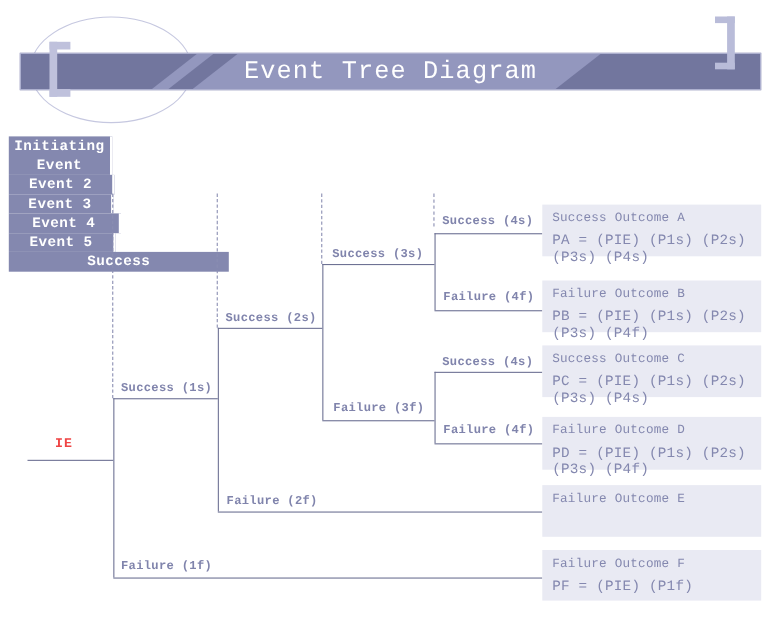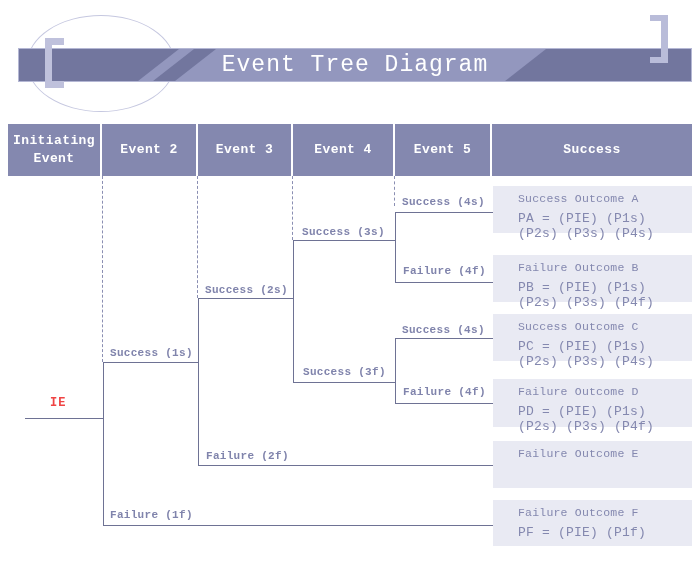--- a/index.html
+++ b/index.html
@@ -27,21 +27,21 @@
   .bracket-left{
     left:45px;top:38px;width:19px;height:50px;
     border-left:7px solid #bfc1dc;border-top:7px solid #bfc1dc;border-bottom:7px solid #bfc1dc;
   }
   .bracket-right{
     left:650px;top:15px;width:18px;height:48px;
     border-right:7px solid #b9bcd9;border-top:6px solid #b9bcd9;border-bottom:6px solid #b9bcd9;
   }
   
   .header-row{
-    position:absolute;left:8px;top:124px;width:684px;height:52px;display:flex;
+    position:absolute;left:8px;top:124px;width:684px;height:52px;display:flex;flex-direction:column;
   }
   .hcell{
     background:#8488af;color:#ffffff;font-weight:bold;font-size:13px;letter-spacing:.4px;
     display:flex;align-items:center;justify-content:center;text-align:center;
     box-sizing:border-box;border-right:2px solid #ffffff;line-height:1.35;
   }
   .hcell:last-child{border-right:none;}
   .c0{width:94px;padding:0 8px;}
   .c1{width:96px;}.c2{width:95px;}.c3{width:102px;}.c4{width:97px;}.c5{width:200px;}
   
@@ -50,21 +50,21 @@
   .vdash{position:absolute;width:0;border-left:1px dashed #8a8eb2;}
   
   .blabel{
     position:absolute;color:#8084ac;font-weight:bold;font-size:11px;letter-spacing:.3px;
     white-space:nowrap;
   }
   .root-label{position:absolute;color:#ef4444;font-weight:bold;font-size:12px;letter-spacing:1px;}
   
   .outcome{
     position:absolute;left:493px;width:199px;background:#e9eaf3;box-sizing:border-box;
-    padding:6px 8px 0 25px;color:#8488af;
+    padding:6px 8px 0 9px;color:#8488af;
   }
   .outcome .oname{display:block;font-size:11.5px;letter-spacing:.2px;}
   .outcome .oformula{display:block;font-size:13px;letter-spacing:.2px;margin-top:6px;}
 </style>
 </head>
 <body>
 
 <div id="stage">
 
   <div class="ellipse"></div>
@@ -106,21 +106,21 @@
   <div class="vline" style="left:395px;top:338px;height:65px;"></div>
   <div class="hline" style="left:395px;top:338px;width:98px;"></div>
   <div class="hline" style="left:395px;top:403px;width:98px;"></div>
 
   <div class="root-label" style="left:50px;top:396px;">IE</div>
   <div class="blabel" style="left:110px;top:347px;">Success (1s)</div>
   <div class="blabel" style="left:110px;top:509px;">Failure (1f)</div>
   <div class="blabel" style="left:205px;top:284px;">Success (2s)</div>
   <div class="blabel" style="left:206px;top:450px;">Failure (2f)</div>
   <div class="blabel" style="left:302px;top:226px;">Success (3s)</div>
-  <div class="blabel" style="left:303px;top:366px;">Success (3f)</div>
+  <div class="blabel" style="left:303px;top:366px;">Failure (3f)</div>
   <div class="blabel" style="left:402px;top:196px;">Success (4s)</div>
   <div class="blabel" style="left:403px;top:265px;">Failure (4f)</div>
   <div class="blabel" style="left:402px;top:324px;">Success (4s)</div>
   <div class="blabel" style="left:403px;top:386px;">Failure (4f)</div>
 
   <div class="outcome" style="top:186px;height:47px;">
     <span class="oname">Success Outcome A</span>
     <span class="oformula">PA = (PIE) (P1s) (P2s) (P3s) (P4s)</span>
   </div>
   <div class="outcome" style="top:255px;height:47px;">

